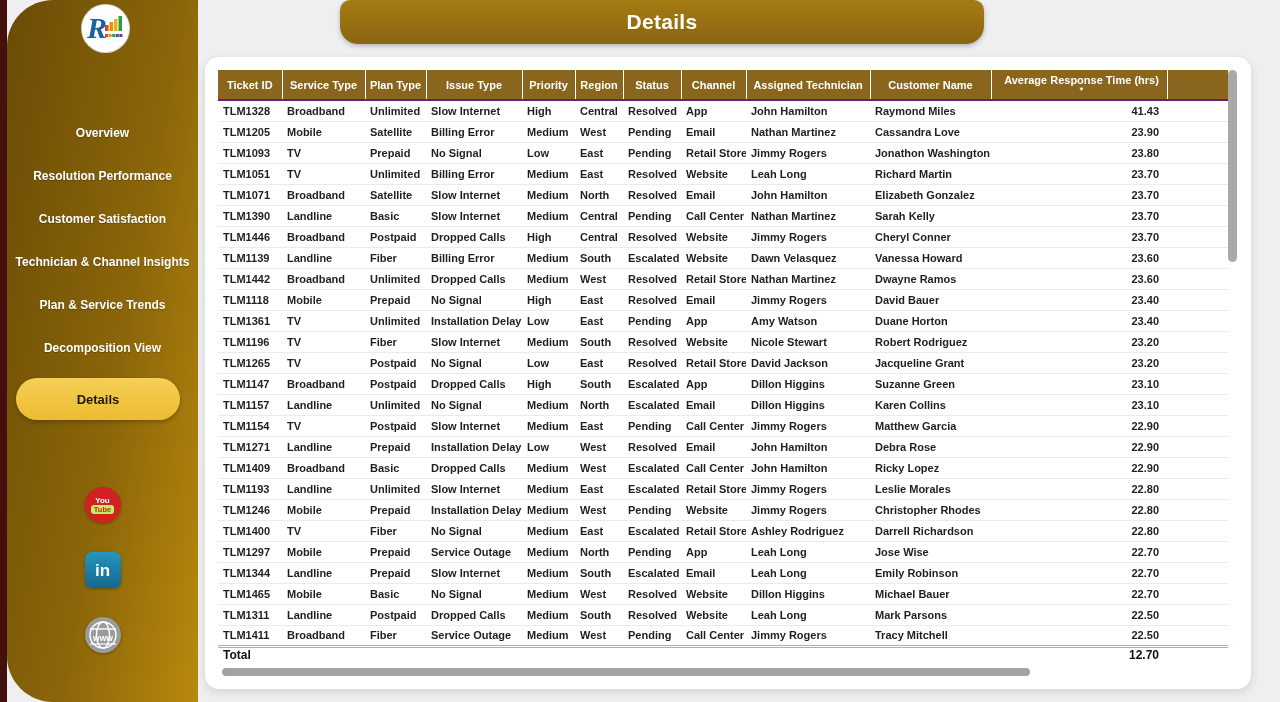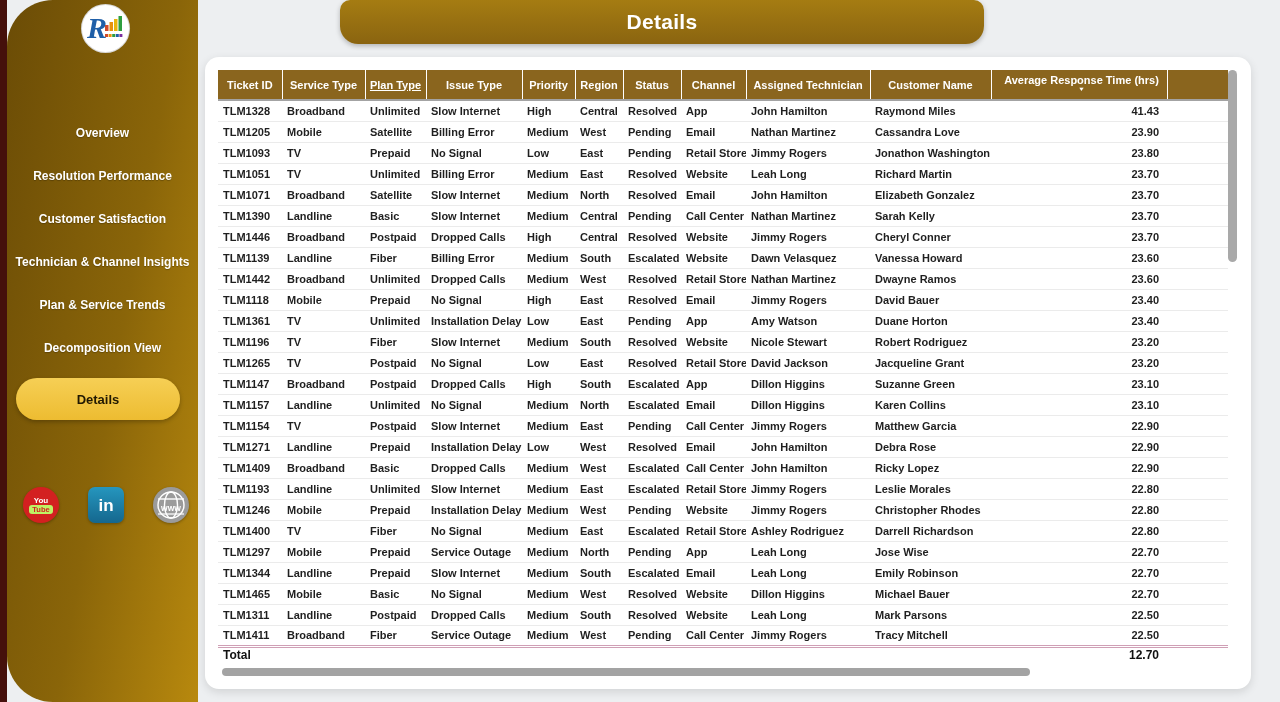--- a/index.html
+++ b/index.html
@@ -29,21 +29,21 @@
     margin-bottom:27px; white-space:nowrap; text-align:center; cursor:pointer;
     text-shadow:0 1px 1px rgba(0,0,0,.25);
   }
   .pill {
     position:absolute; left:9px; top:378px; width:164px; height:42px; border-radius:21px;
     background:linear-gradient(180deg,#f6cf55,#edbc31);
     display:flex; align-items:center; justify-content:center;
     color:#21190299; color:#211902; font-size:13px; font-weight:bold; cursor:pointer;
     box-shadow:0 2px 4px rgba(0,0,0,.25);
   }
-  .socials { position:absolute; left:0; top:487px; width:191px; display:flex; flex-direction:row; align-items:flex-end; gap:29px;padding-left:16px; }
+  .socials { position:absolute; left:0; top:487px; width:191px; display:flex; flex-direction:column; align-items:center; gap:29px; }
   .ico { width:36px; height:36px; cursor:pointer; display:flex; flex-direction:column; align-items:center; justify-content:center; }
   .yt { background:#d32020; border-radius:50%; box-shadow:0 1px 3px rgba(0,0,0,.3); }
   .yt .l1 { color:#fff; font-size:8px; font-weight:bold; line-height:9px; }
   .yt .l2 { background:#bef264; color:#d32020; font-size:7.5px; font-weight:bold; line-height:9px; padding:0 3px; border-radius:3px; }
   .li { background:linear-gradient(180deg,#2596be,#15678e); border-radius:7px; box-shadow:0 1px 3px rgba(0,0,0,.3); }
   .li span { color:#fff; font-size:17px; font-weight:bold; line-height:17px; }
   .www { background:#9b9b9b; border-radius:50%; box-shadow:0 1px 3px rgba(0,0,0,.3); position:relative; }
   .www svg { display:block; }
 
   
@@ -61,21 +61,21 @@
     position:absolute; left:205px; top:57px; width:1046px; height:632px;
     background:#ffffff; border-radius:14px; box-shadow:0 3px 10px rgba(0,0,0,.12);
   }
   .table-clip { position:absolute; left:13px; top:13px; width:1010px; height:604px; overflow:hidden; }
 
   table { table-layout:fixed; width:1129px; border-collapse:collapse; }
   thead th {
     background:#8a651e; color:#ffffff; font-size:11px; font-weight:bold;
     height:30px; text-align:center; padding:0 2px; white-space:nowrap; overflow:hidden;
     border-left:1px solid rgba(255,255,255,.28);
-    border-bottom:2px solid #a3a3a3; vertical-align:middle; cursor:pointer;
+    border-bottom:2px solid #701a75; vertical-align:middle; cursor:pointer;
   }
   thead th:first-child { border-left:none; }
   thead th.sorted { text-align:center; padding-left:7px; vertical-align:top; padding-top:4px; line-height:12px; }
   .sort-arrow { display:block; font-size:7px; line-height:7px; color:#ffffff; transform:scaleY(.8); }
   tbody td {
     font-size:11px; font-weight:600; color:#1f1f1f; height:21px;
     padding:0 4px 0 5px; border-bottom:1px solid #ebebeb;
     white-space:nowrap; overflow:hidden; background:#ffffff;
   }
   td.num { text-align:right; padding-right:8px; }
@@ -149,21 +149,21 @@
     <span class="banner-title">Details</span>
   </div>
 
   <div class="card">
     <div class="table-clip">
       <table>
         <thead>
           <tr id="hdr-row">
               <th style="width: 64px;">Ticket ID</th>
               <th style="width: 83px;">Service Type</th>
-              <th style="width: 61px; text-decoration: underline;">Plan Type</th>
+              <th style="width: 61px;">Plan Type</th>
               <th style="width: 96px;">Issue Type</th>
               <th style="width: 53px;">Priority</th>
               <th style="width: 48px;">Region</th>
               <th style="width: 58px;">Status</th>
               <th style="width: 65px;">Channel</th>
               <th style="width: 124px;">Assigned Technician</th>
               <th style="width: 121px;">Customer Name</th>
               <th class="sorted" style="width: 176px;"><span>Average Response Time (hrs)</span><span class="sort-arrow">▼</span></th>
               <th style="width: 180px;">Average R</th>
             </tr>

